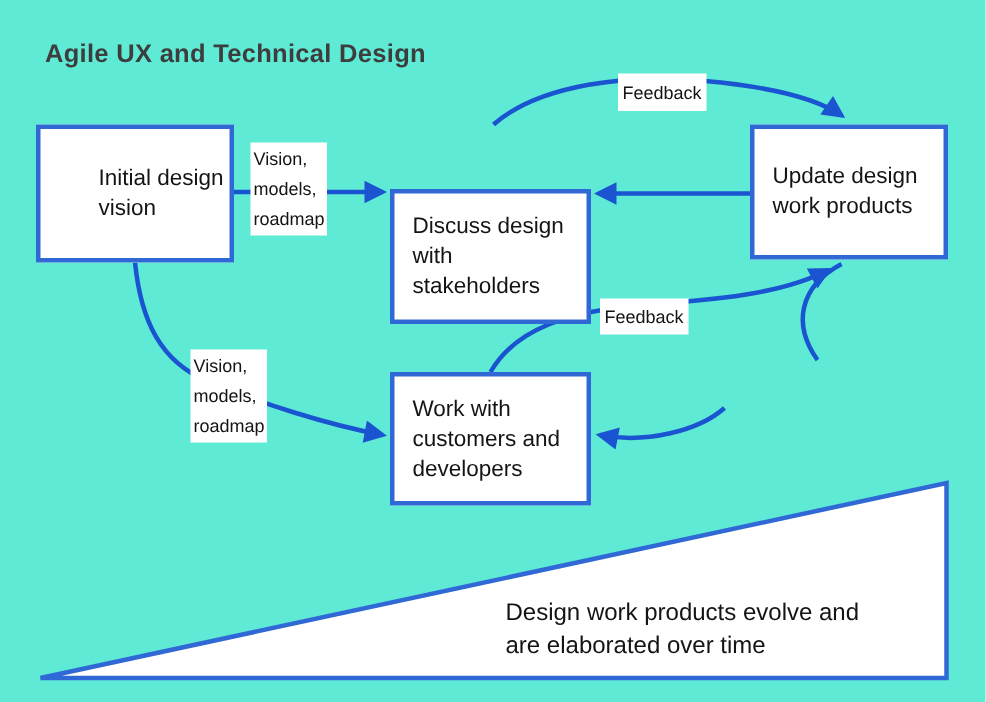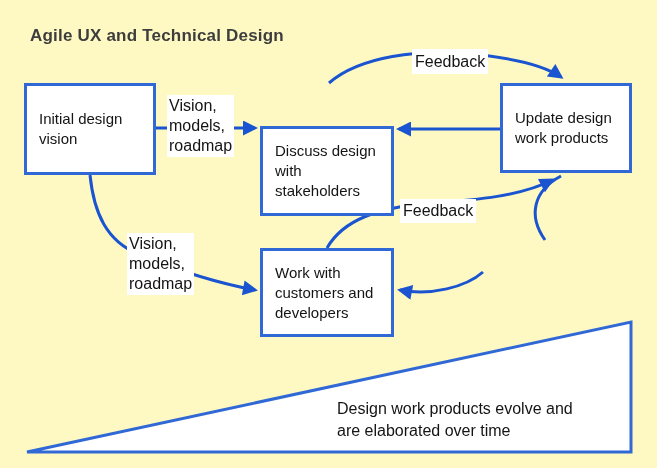--- a/index.html
+++ b/index.html
@@ -1,36 +1,36 @@
 <!DOCTYPE html>
 <html style="--box-border: #3069d6; --title: #3d3d3d; --text: #141414;"><head>
 <meta charset="utf-8">
 <style>
   html,body{margin:0;padding:0;background:#ffffff;}
   .canvas{
-    position:relative;width:657px;height:468px;background:#fef9c3;overflow:hidden;
+    position:relative;width:657px;height:468px;background:#5eead4;overflow:hidden;
     font-family:"Liberation Sans", sans-serif;color:var(--text,#141414);
   }
   .title{
     position:absolute;left:30px;top:26px;margin:0;
     font-size:17px;font-weight:700;color:var(--title,#3d3d3d);letter-spacing:.2px;
   }
   .layer{position:absolute;left:0;top:0;}
   .node{
     position:absolute;box-sizing:border-box;background:#ffffff;
     border:3px solid var(--box-border,#3069d6);
     display:flex;align-items:center;padding-left:12px;padding-right:4px;
     font-size:15px;line-height:20px;white-space:pre-line;z-index:2;
   }
-  .node-initial{left:24px;top:83px;width:132px;height:92px;}
+  .node-initial{left:24px;top:83px;width:132px;height:92px;justify-content:flex-end;}
   .node-discuss{left:260px;top:83px;width:134px;height:90px;margin-top:43px;}
   .node-update{left:500px;top:83px;width:132px;height:90px;}
   .node-work{left:260px;top:248px;width:134px;height:89px;}
   .edge-label{
-    position:absolute;font-size:16px;line-height:20px;white-space:pre-line;z-index:3;
+    position:absolute;font-size:12px;line-height:20px;white-space:pre-line;z-index:3;
   }
   .bg-white{background:#ffffff;padding:1px 2px;}
   .label-a{left:167px;top:95px;}
   .label-b{left:412px;top:49px;padding:3px 3px 2px 3px;}
   .label-c{left:400px;top:199px;padding:2px 3px;}
   .label-d{left:127px;top:233px;}
   .label-e{left:452px;top:237px;}
   .triangle-caption{
     position:absolute;left:337px;top:398px;font-size:16px;line-height:22px;
     white-space:pre-line;z-index:3;

